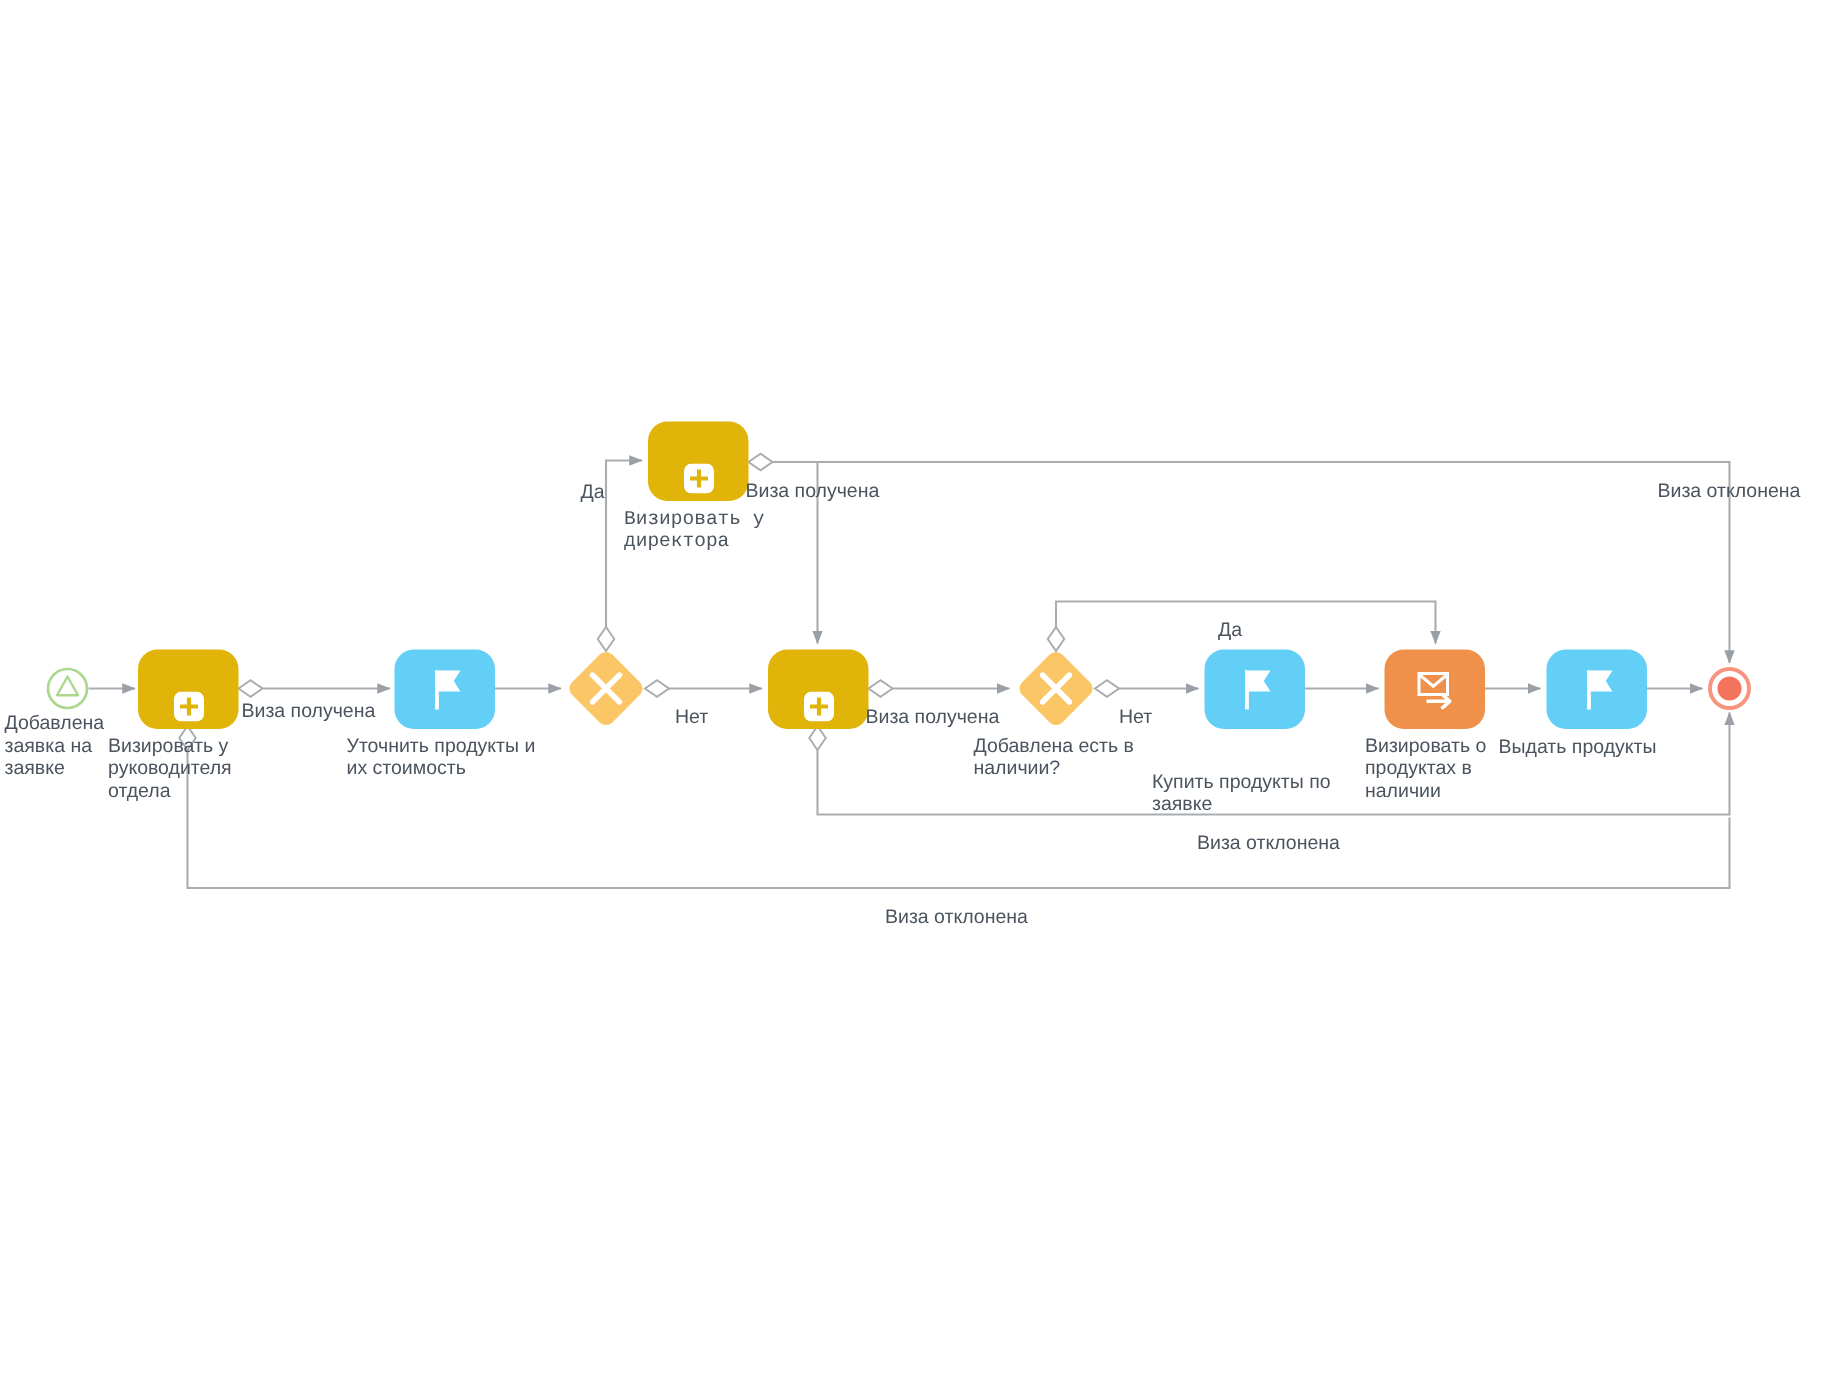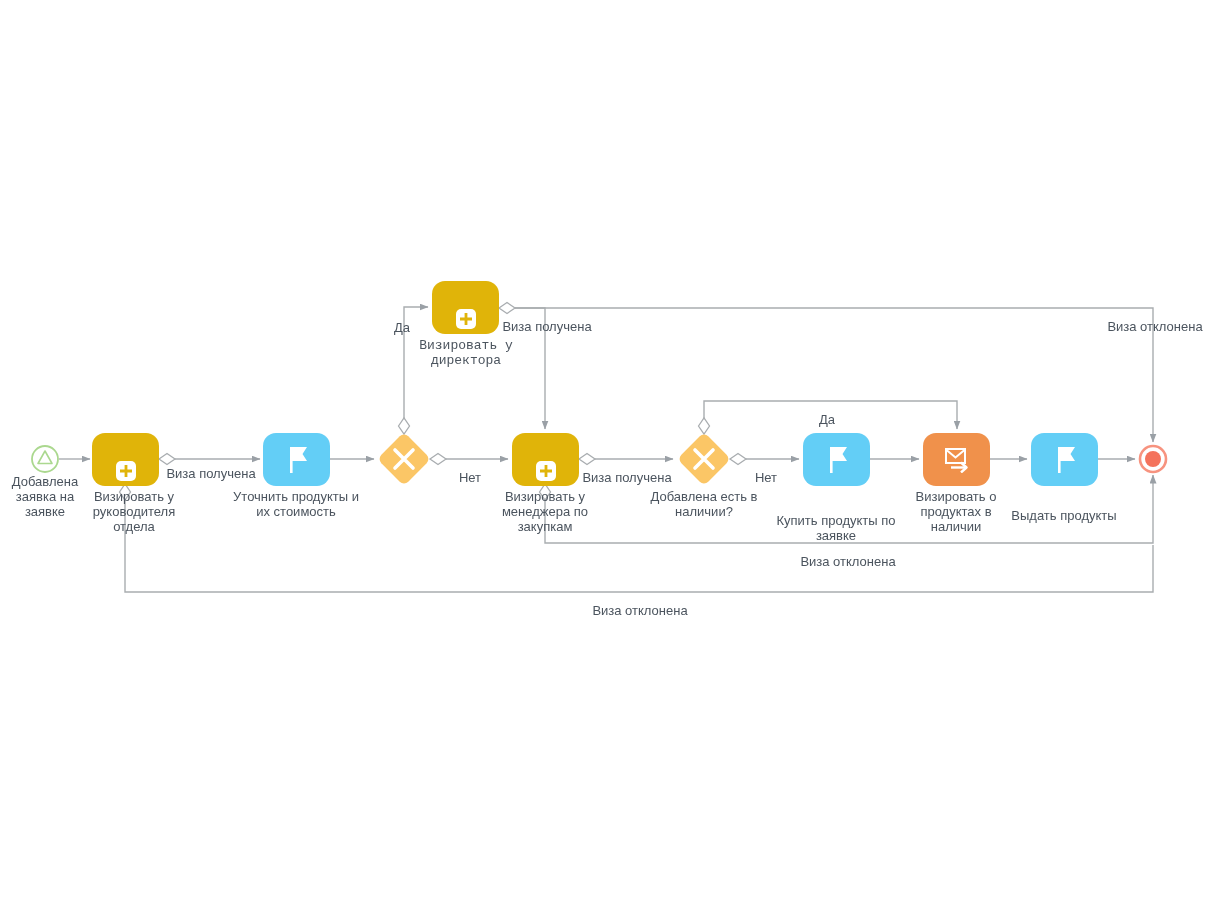--- a/index.html
+++ b/index.html
@@ -5,21 +5,21 @@
   html,body{margin:0;padding:0;background:#fff;}
   #stage{position:relative;width:1216px;height:923px;background:#ffffff;overflow:hidden;
          font-family:"Liberation Sans","DejaVu Sans",sans-serif;}
   #wires{position:absolute;left:0;top:0;width:1216px;height:923px;}
   .task{position:absolute;width:67px;height:53px;border-radius:13px;
         display:flex;align-items:center;justify-content:center;}
   .task.yellow{background:#e0b409;align-items:flex-end;padding-bottom:5px;box-sizing:border-box;}
   .task.blue{background:#63cef6;}
   .task.orange{background:#f0914b;}
   .nlabel,.elabel{position:absolute;color:#4b545e;font-size:13px;line-height:15px;
-        text-align:center;transform:translateX(-50%);white-space:normal;}
+        text-align:left;transform:translateX(-50%);white-space:normal;}
   .icn{display:block;}
 </style>
 </head>
 <body>
 
 <div id="stage">
 
   <svg id="wires" xmlns="http://www.w3.org/2000/svg">
     <defs>
       <marker id="arr" markerWidth="9" markerHeight="7" refX="8.5" refY="3.5" orient="auto" markerUnits="userSpaceOnUse">
@@ -123,28 +123,27 @@
   </div>
 
   <div class="task blue" style="left:1031px;top:433px;">
     <svg class="icn" width="28" height="30" viewBox="0 0 28 30">
       <polygon points="7,2 24,2 19.5,9 24,16 7,16" fill="#ffffff"></polygon>
       <rect x="7" y="2" width="2.6" height="26" fill="#ffffff"></rect>
     </svg>
   </div>
 
   <div class="nlabel" style="left:45px;top:474px;width:84px;">Добавлена заявка на заявке</div>
-  <div class="nlabel" style="left:134px;top:489px;width:96px;">Визировать у руководителя отдела</div>
+  <div class="nlabel" style="left:120px;top:489px;width:96px;">Визировать у руководителя отдела</div>
   <div class="nlabel" style="left:296px;top:489px;width:130px;">Уточнить продукты и их стоимость</div>
   <div class="nlabel" style="left:466px;top:338px;width:100px;font-family:Liberation Mono, monospace;">Визировать у директора</div>
-  <div class="nlabel" style="left:545px;top:489px;width:102px;">Визировать у менеджера по закупкам</div>
   <div class="nlabel" style="left:704px;top:489px;width:110px;">Добавлена есть в наличии?</div>
   <div class="nlabel" style="left:836px;top:489px;width:136px;margin-top:24px;">Купить продукты по заявке</div>
   <div class="nlabel" style="left:956px;top:489px;width:92px;">Визировать о продуктах в наличии</div>
-  <div class="nlabel" style="left:1064px;top:508px;width:130px;">Выдать продукты</div>
+  <div class="nlabel" style="left:1064px;top:490px;width:130px;">Выдать продукты</div>
 
   <div class="elabel" style="left:211px;top:466px;width:100px;">Виза получена</div>
   <div class="elabel" style="left:402px;top:320px;width:30px;">Да</div>
   <div class="elabel" style="left:547px;top:319px;width:100px;">Виза получена</div>
   <div class="elabel" style="left:1155px;top:319px;width:100px;">Виза отклонена</div>
   <div class="elabel" style="left:470px;top:470px;width:40px;">Нет</div>
   <div class="elabel" style="left:627px;top:470px;width:100px;">Виза получена</div>
   <div class="elabel" style="left:827px;top:412px;width:30px;">Да</div>
   <div class="elabel" style="left:766px;top:470px;width:40px;">Нет</div>
   <div class="elabel" style="left:848px;top:554px;width:100px;">Виза отклонена</div>

